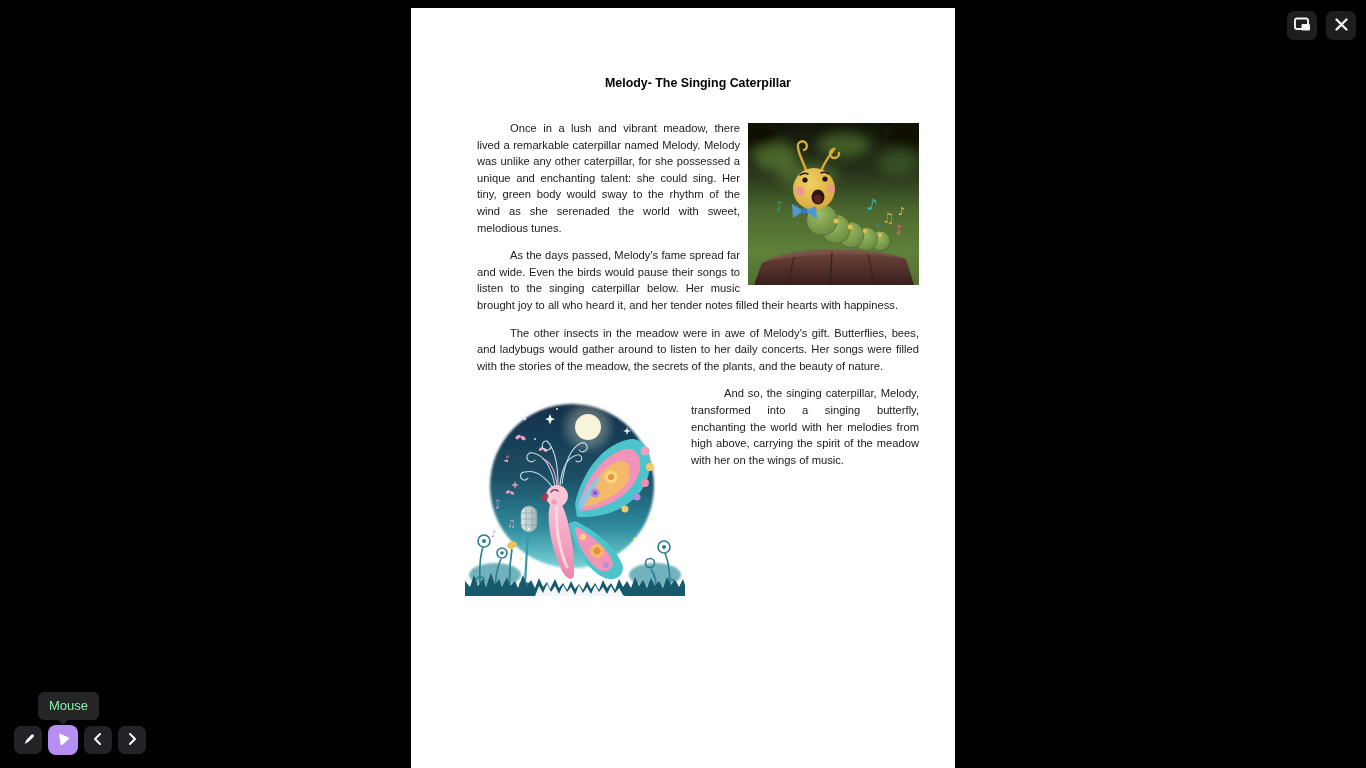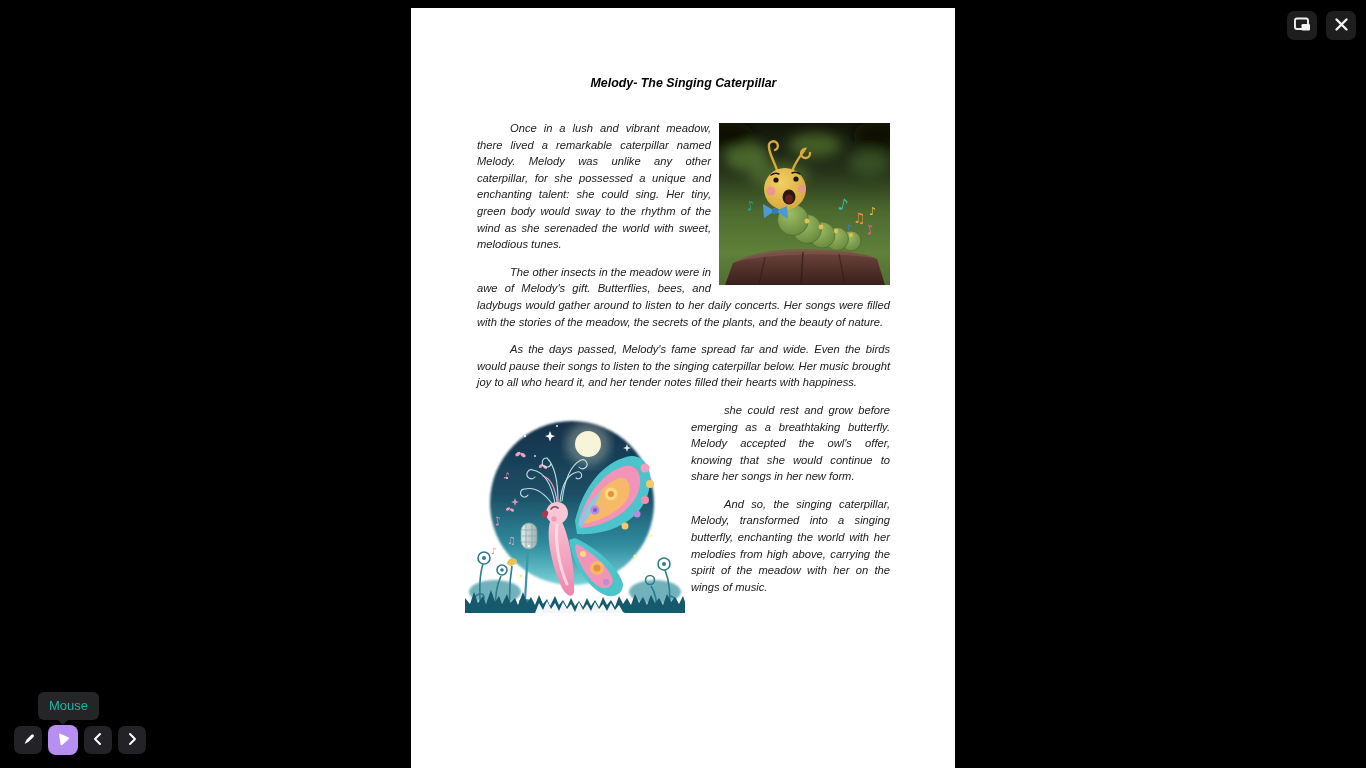--- a/index.html
+++ b/index.html
@@ -3,21 +3,21 @@
 <meta charset="utf-8">
 <style>
   html,body { margin:0; padding:0; }
   body {
     width:1366px; height:768px; background:#000; overflow:hidden; position:relative;
     font-family:"Liberation Sans","DejaVu Sans",sans-serif;
   }
   
   .page {
     position:absolute; left:411px; top:8px; width:544px; height:760px;
-    background:#fff; box-sizing:border-box; padding:68px 65px 0 66px;font-style:italic;
+    background:#fff; box-sizing:border-box; padding:68px 36px 0 66px;
   }
   .doc-title {
     margin:0 0 30px 0; font-size:12.4px; font-weight:bold; text-align:center; color:#000;
   }
   .doc-body { font-size:11.2px; line-height:16.6px; color:#202020; }
   .doc-body p { margin:0 0 11px 0; text-align:justify; text-indent:33px; }
   .img-caterpillar { float:right; width:171px; height:162px; margin:3px 0 6px 8px; }
   .img-butterfly  { float:left;  width:220px; height:207px; margin:4px 6px 2px -12px; }
   .img-caterpillar svg, .img-butterfly svg { display:block; }
   
@@ -28,21 +28,21 @@
   }
   
   .toolbar { position:absolute; left:14px; bottom:13px; display:flex; align-items:center; gap:6px; }
   .tb-btn {
     width:28px; height:28px; border-radius:7px; background:#232327; border:none; padding:0;
     display:flex; align-items:center; justify-content:center; cursor:pointer;
   }
   .tb-btn.active { width:30px; height:30px; border-radius:8px; background:#b78ef2; }
   .tooltip {
     position:absolute; left:38px; top:692px; height:28px; line-height:28px; padding:0 11px;
-    background:#252528; color:#14b8a6; font-size:13px; border-radius:6px; white-space:nowrap;
+    background:#252528; color:#86efac; font-size:13px; border-radius:6px; white-space:nowrap;
   }
   .tooltip::after {
     content:""; position:absolute; left:20px; bottom:-5px;
     border:5px solid transparent; border-top-color:#252528; border-bottom:none;
   }
 </style>
 </head>
 <body>
 
 <div class="page">
@@ -123,23 +123,23 @@
           <circle cx="52" cy="68" r="4.5" fill="#ef8e9e" opacity="0.85"></circle>
           <circle cx="83" cy="66" r="4" fill="#ef8e9e" opacity="0.8"></circle>
           <path d="M56,88 L44,81 L45,95 Z" fill="#4e9ad0"></path>
           <path d="M56,88 L68,83 L69,96 Z" fill="#4e9ad0"></path>
           <circle cx="56" cy="88" r="3.2" fill="#3a7ab0"></circle>
         </svg>
       </span>
       <span>Once in a lush and vibrant meadow, there lived a remarkable caterpillar named Melody. Melody was unlike any other caterpillar, for she possessed a unique and enchanting talent: she could sing. Her tiny, green body would sway to the rhythm of the wind as she serenaded the world with sweet, melodious tunes.</span>
     </p>
 
+    <p>As the days passed, Melody's fame spread far and wide. Even the birds would pause their songs to listen to the singing caterpillar below. Her music brought joy to all who heard it, and her tender notes filled their hearts with happiness.</p>
+
     <p>The other insects in the meadow were in awe of Melody's gift. Butterflies, bees, and ladybugs would gather around to listen to her daily concerts. Her songs were filled with the stories of the meadow, the secrets of the plants, and the beauty of nature.</p>
-
-    <p>As the days passed, Melody's fame spread far and wide. Even the birds would pause their songs to listen to the singing caterpillar below. Her music brought joy to all who heard it, and her tender notes filled their hearts with happiness.</p>
 
     <p>
       <span class="img-butterfly">
 
         <svg viewBox="0 0 220 207" width="220" height="207" role="img">
           <defs>
             <linearGradient id="skyG" x1="0" y1="0" x2="0" y2="1">
               <stop offset="0" stop-color="#14304a"></stop>
                 <stop offset="0.45" stop-color="#1d4f66"></stop>
               <stop offset="0.75" stop-color="#2f8b9d"></stop>
@@ -254,21 +254,21 @@
             <circle cx="37" cy="164" r="1.8" fill="#2c7d8e"></circle>
           <circle cx="199" cy="158" r="2" fill="#2c7d8e"></circle>
           <ellipse cx="47" cy="156" rx="5" ry="3.5" fill="#ecc255" transform="rotate(-20 47 156)"></ellipse>
           <path d="M0,207 L0,192 L5,198 L9,186 L13,197 L18,190 L21,198 L26,184 L30,196 L34,190 L37,198 L42,188 L45,197 L50,192 L53,199 L58,186 L62,197 L66,191 L70,199 L74,189 L78,198 L82,193 L85,200 L90,190 L94,199 L98,194 L102,201 L106,192 L110,200 L114,195 L118,201 L122,192 L126,200 L130,194 L134,201 L138,191 L142,199 L146,194 L150,201 L154,190 L158,198 L162,192 L166,199 L170,188 L174,197 L178,191 L182,199 L186,189 L190,197 L194,192 L198,199 L202,188 L206,196 L210,191 L214,198 L218,190 L220,196 L220,207 Z" fill="#16586c"></path>
           <path d="M70,207 L74,197 L78,204 L82,195 L86,203 L90,197 L94,205 L98,196 L102,203 L106,198 L110,206 L114,196 L118,204 L122,198 L126,205 L130,196 L134,203 L138,198 L142,205 L146,197 L150,204 L154,199 L158,206 L160,207 Z" fill="#ffffff" opacity="0.95"></path>
           <circle cx="56" cy="170" r="1.5" fill="#fff871"></circle>
             <circle cx="170" cy="150" r="1.5" fill="#fff871"></circle>
           <circle cx="186" cy="130" r="1.2" fill="#fff871"></circle>
             <circle cx="64" cy="140" r="1" fill="#ffffff"></circle>
         </svg>
-      </span><span>she could rest and grow before emerging as a breathtaking butterfly. Melody accepted the owl's offer, knowing that she would continue to share her songs in her new form.</span>
+      </span>
     </p>
 
     <p>And so, the singing caterpillar, Melody, transformed into a singing butterfly, enchanting the world with her melodies from high above, carrying the spirit of the meadow with her on the wings of music.</p>
   </div>
 </div>
 
 <div class="window-controls">
   <button class="wc-btn">
     <span>
       <svg width="19" height="17" viewBox="0 0 19 17">

